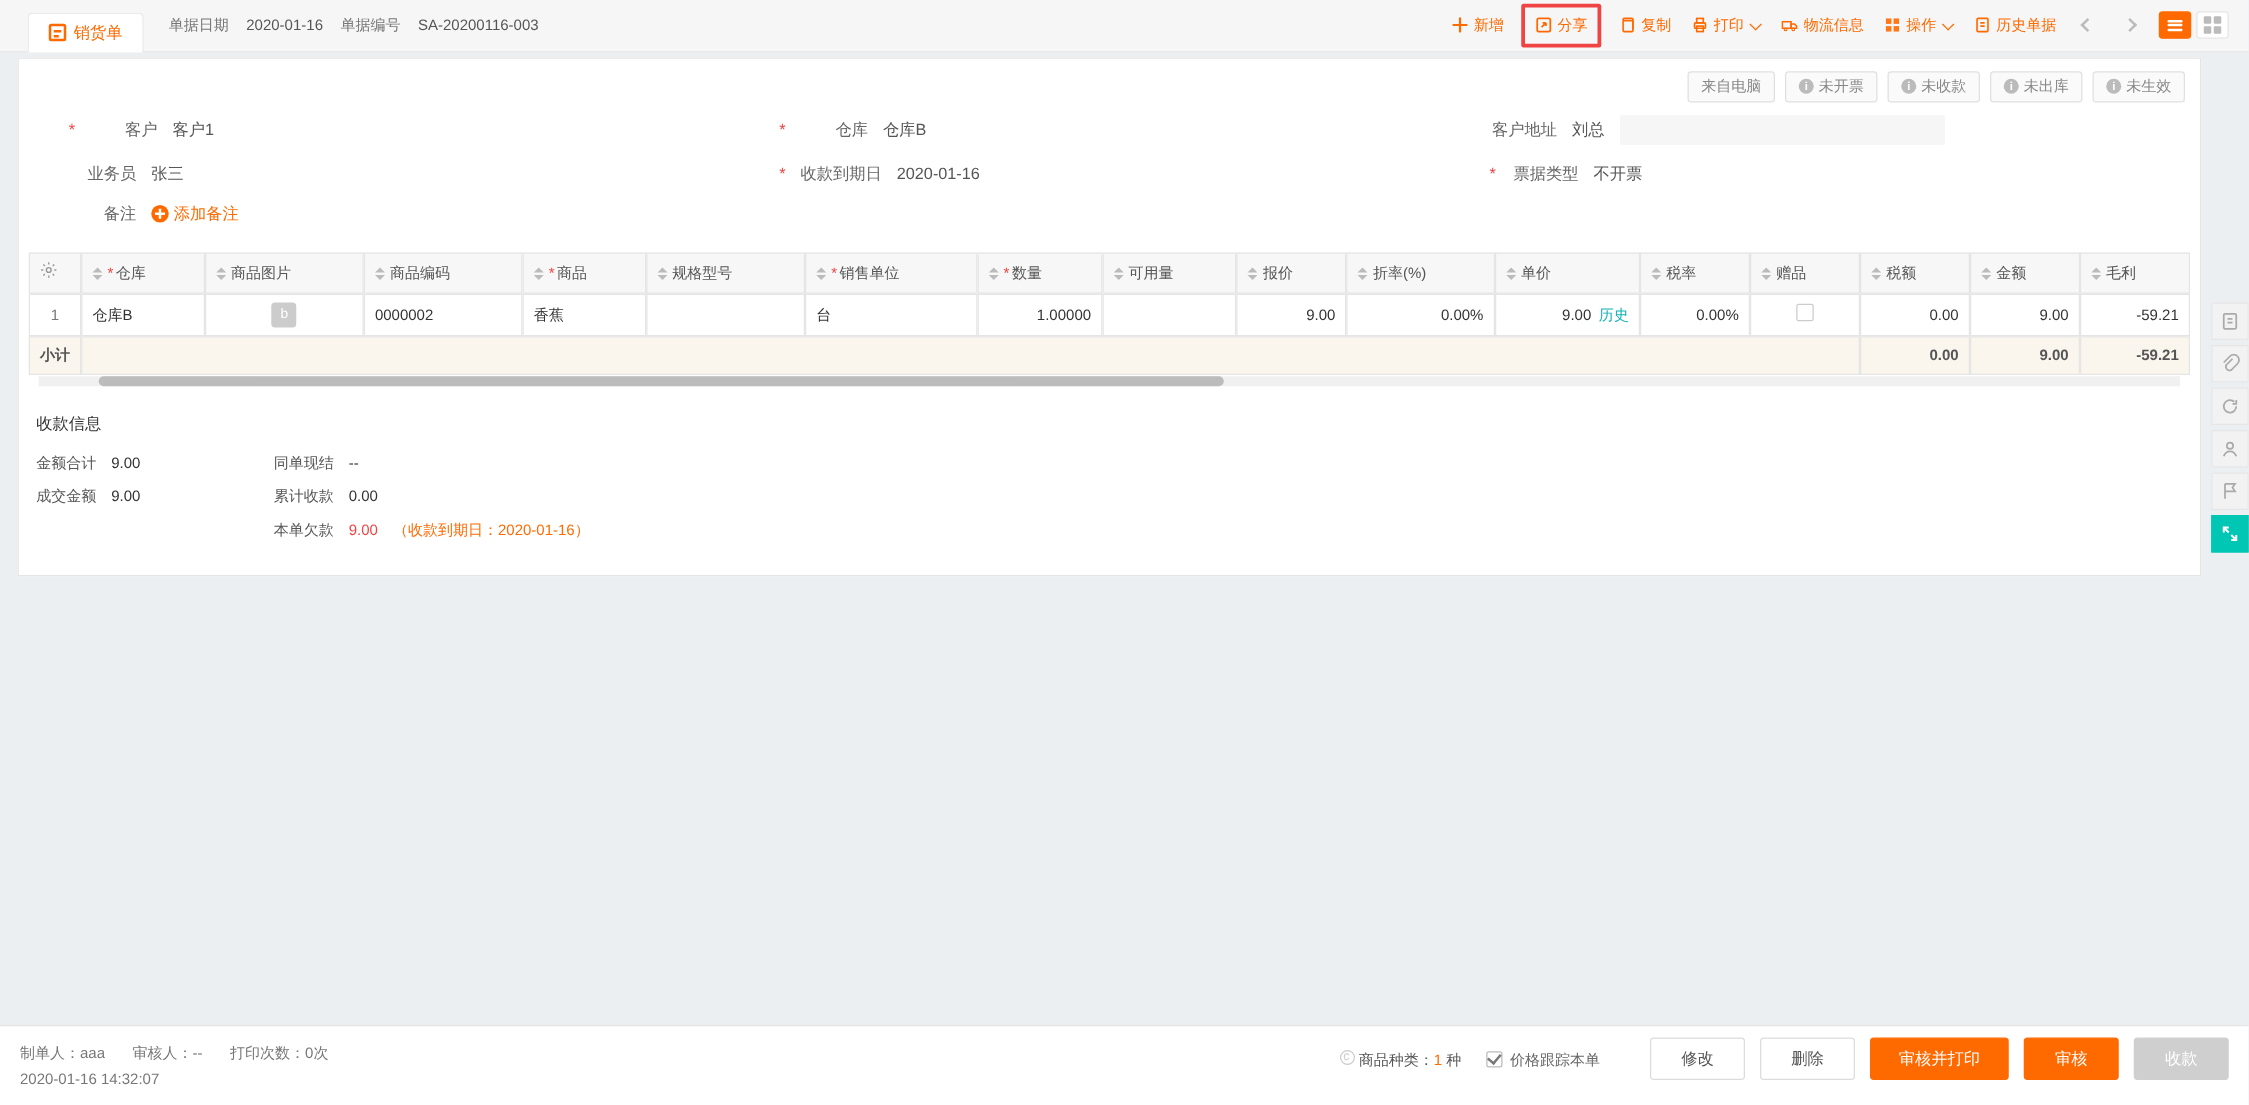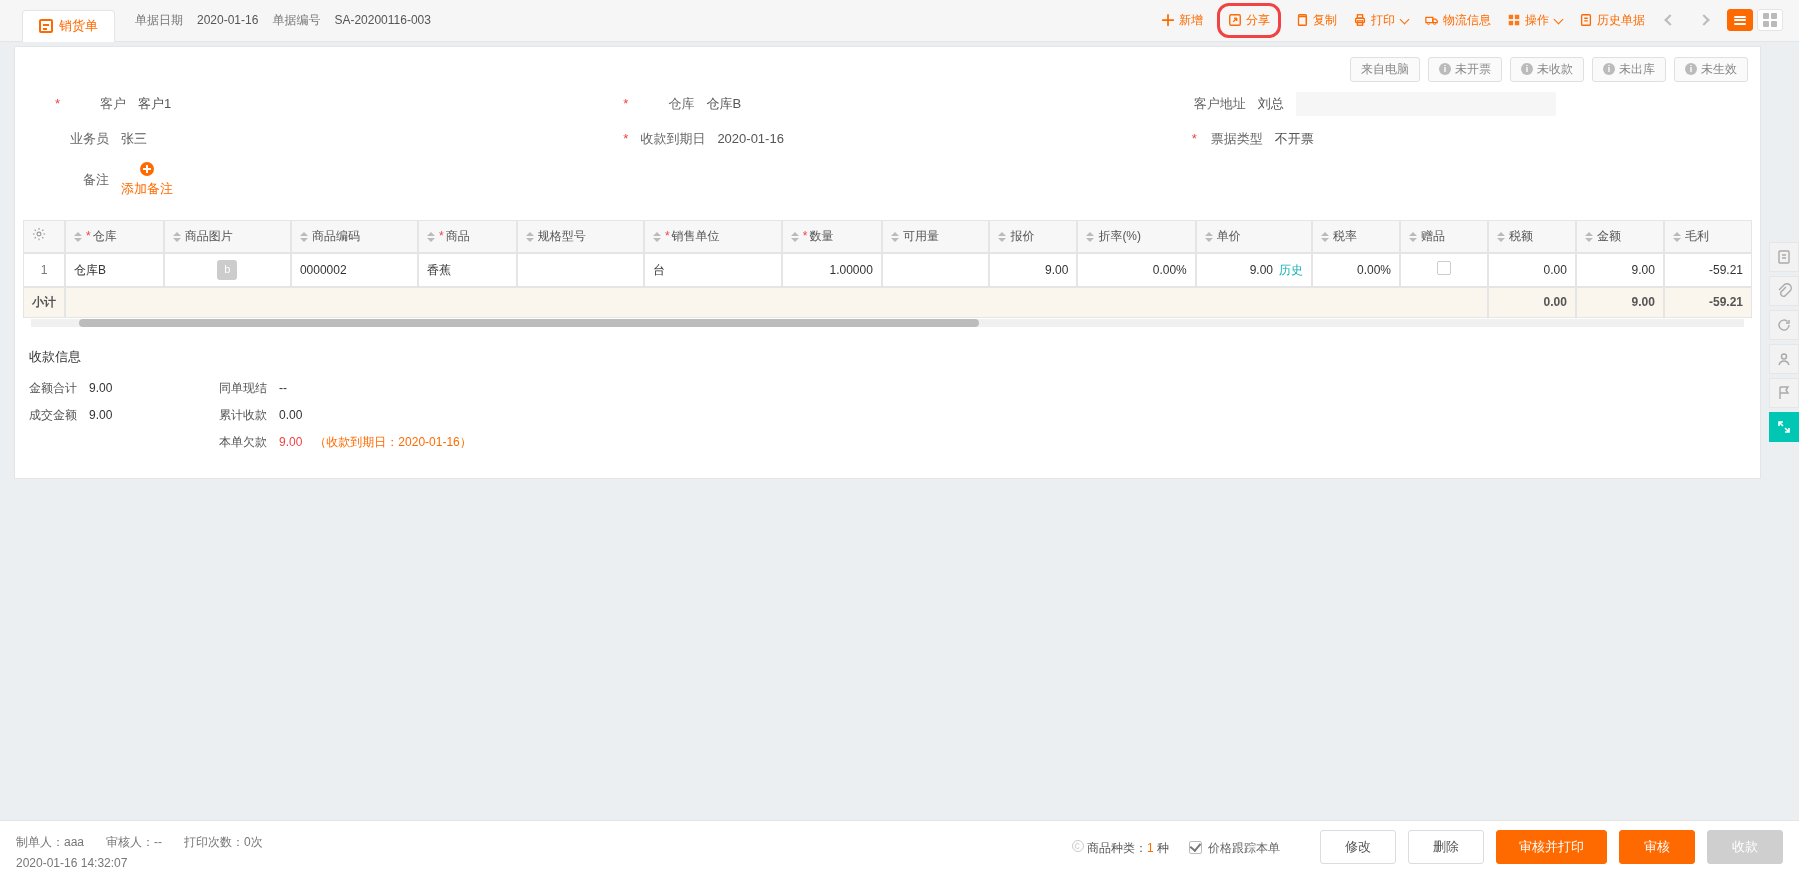--- a/index.html
+++ b/index.html
@@ -44,21 +44,21 @@
   .topbar .tab .ti { width:14px;height:14px;border:2px solid var(--orange);border-radius:2px;position:relative;}
   .topbar .tab .ti:before{content:"";position:absolute;left:2px;top:3px;width:6px;height:2px;background:var(--orange);}
   .topbar .tab .ti:after{content:"";position:absolute;left:2px;top:7px;width:4px;height:2px;background:var(--orange);}
   .topbar .meta { margin-left:20px; display:flex; align-items:center; gap:14px; color:#666;}
   .topbar .meta .lbl{color:#777;}
   .topbar .meta .val{color:#555;}
 
   .top-actions { margin-left:auto; display:flex; align-items:center; gap:12px; padding-right:16px;}
   .ta-btn { display:flex; align-items:center; gap:4px; color:var(--orange); cursor:pointer; font-size:12px; padding:4px 2px;}
   .ta-btn .ic { width:14px; height:14px; display:block; }
-  .ta-btn.red-box { border:3px solid #f04343; border-radius:12px; padding:6px 8px; }
+  .ta-btn.red-box { border:3px solid #f04343; border-radius:2px; padding:6px 8px; }
   .chev-down{ width:10px;height:10px; display:inline-block; position:relative;}
   .chev-down:after{content:"";position:absolute;left:2px;top:1px;width:6px;height:6px;border-right:1.5px solid var(--orange);border-bottom:1.5px solid var(--orange);transform:rotate(45deg);}
   .arrow-btn{ width:22px;height:22px; display:flex;align-items:center;justify-content:center; color:#bbb; cursor:pointer;}
   .arrow-l,.arrow-r{width:8px;height:8px;border-top:2px solid currentColor;border-right:2px solid currentColor;}
   .arrow-l{transform:rotate(-135deg);} .arrow-r{transform:rotate(45deg);}
   .view-toggle{ display:flex; gap:4px;}
   .view-toggle .vbtn{ width:26px;height:22px;border-radius:3px;display:flex;align-items:center;justify-content:center;border:1px solid var(--border);background:#fff;cursor:pointer;}
   .view-toggle .vbtn.active{ background:var(--orange); border-color:var(--orange);}
   .vbtn .lines span{display:block;width:12px;height:2px;background:#bbb;margin:1.5px 0;border-radius:1px;}
   .vbtn.active .lines span{background:#fff;}
@@ -73,21 +73,21 @@
   .pill { border:1px solid #e0e0e0; background:#fafafa; color:#888; border-radius:3px; padding:3px 10px; display:flex; align-items:center; gap:4px; cursor:pointer;}
   .pill .info{width:12px;height:12px;border-radius:50%;background:#bbb;position:relative;}
   .pill .info:before{content:"i";color:#fff;font:700 9px/12px Arial;display:block;text-align:center;}
 
   .form-grid { display:grid; grid-template-columns:1fr 1fr 1fr; padding:6px 40px 0; row-gap:14px; column-gap:40px;}
   .fld { display:flex; align-items:center; gap:12px; font-size:13px;}
   .fld .req{ color:var(--red);}
   .fld .lbl{ color:#666; min-width:54px; text-align:right;}
   .fld .val{ color:#555;}
   .fld .addr-blank{ width:260px; height:24px; background:#f6f6f6; border-radius:2px;}
-  .fld .link-add{ color:var(--orange); display:flex; align-items:center; gap:4px;flex-direction:column;}
+  .fld .link-add{ color:var(--orange); display:flex; align-items:center; gap:4px;}
   .plus-circle{width:14px;height:14px;border-radius:50%;background:var(--orange);position:relative;}
   .plus-circle:before,.plus-circle:after{content:"";position:absolute;background:#fff;}
   .plus-circle:before{left:3px;top:6px;width:8px;height:2px;}
   .plus-circle:after {left:6px;top:3px;width:2px;height:8px;}
 
   
   .tbl-wrap{ margin:22px 8px 0; }
   table.t { width:100%; border-collapse:separate; border-spacing:0; font-size:12px;}
   table.t th, table.t td { border:1px solid var(--border); padding:6px 8px; text-align:left; white-space:nowrap;}
   table.t th { background:#f7f7f7; color:#555; font-weight:400;}

